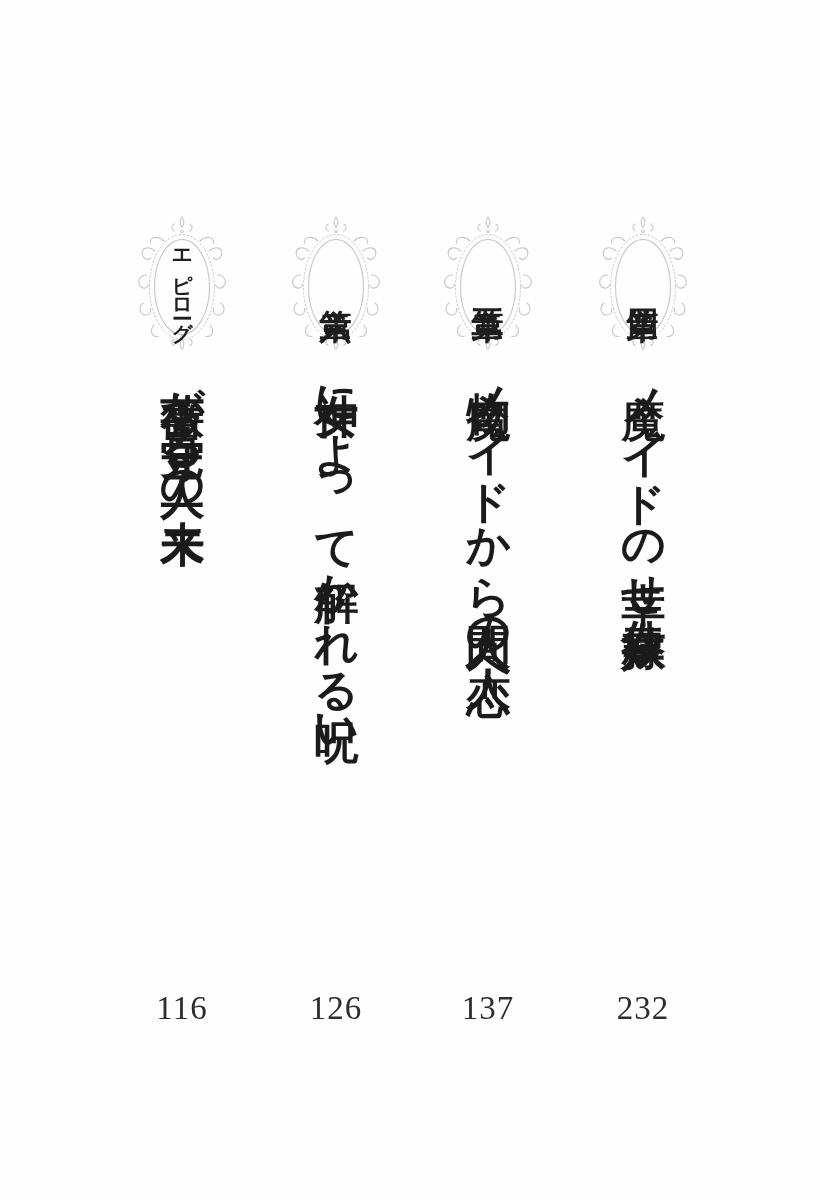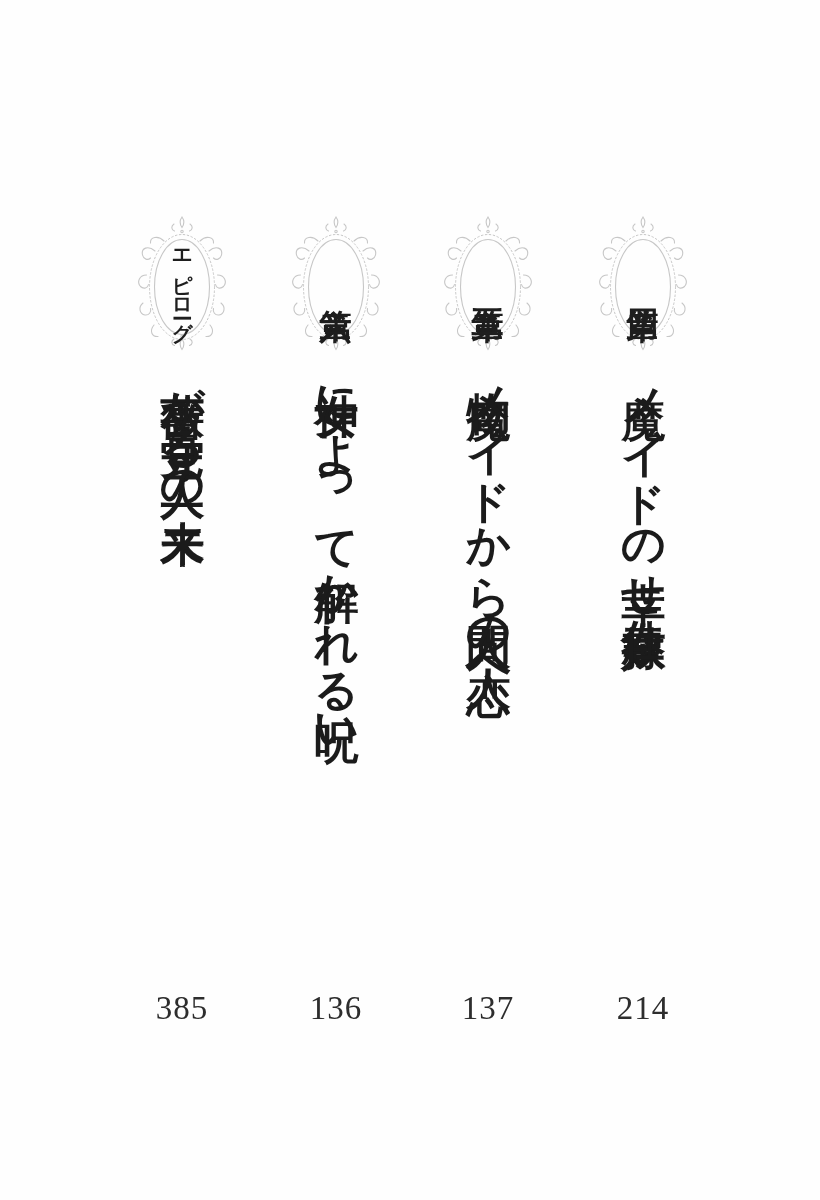--- a/index.html
+++ b/index.html
@@ -132,21 +132,21 @@
 <div class="page">
 
   <div class="toc-col col-ch4">
     <div class="orn-wrap">
       <svg class="orn" viewBox="0 0 96 138">
           <use href="#orn-frame"></use>
         </svg>
       <div class="ch-label">第四章</div>
     </div>
     <div class="chapter-title">魔メイドの幸せ奴隷奉仕</div>
-    <div class="page-num">214</div>
+    <div class="page-num">232</div>
   </div>
 
   <div class="toc-col col-ch5">
     <div class="orn-wrap">
       <svg class="orn" viewBox="0 0 96 138">
           <use href="#orn-frame"></use>
         </svg>
       <div class="ch-label">第五章</div>
     </div>
     <div class="chapter-title">魔物メイドから人間の恋人へ</div>
@@ -154,27 +154,27 @@
   </div>
 
   <div class="toc-col col-ch6">
     <div class="orn-wrap">
       <svg class="orn" viewBox="0 0 96 138">
           <use href="#orn-frame"></use>
         </svg>
       <div class="ch-label">第六章</div>
     </div>
     <div class="chapter-title">女神によって解かれる呪い</div>
-    <div class="page-num">136</div>
+    <div class="page-num">126</div>
   </div>
 
   <div class="toc-col col-epi">
     <div class="orn-wrap">
       <svg class="orn" viewBox="0 0 96 138">
           <use href="#orn-frame"></use>
         </svg>
       <div class="ch-label small">エピローグ</div>
     </div>
     <div class="chapter-title">薔薇が見守る二人の未来</div>
-    <div class="page-num">385</div>
+    <div class="page-num">116</div>
   </div>
 
 </div>
 
 </body></html>

